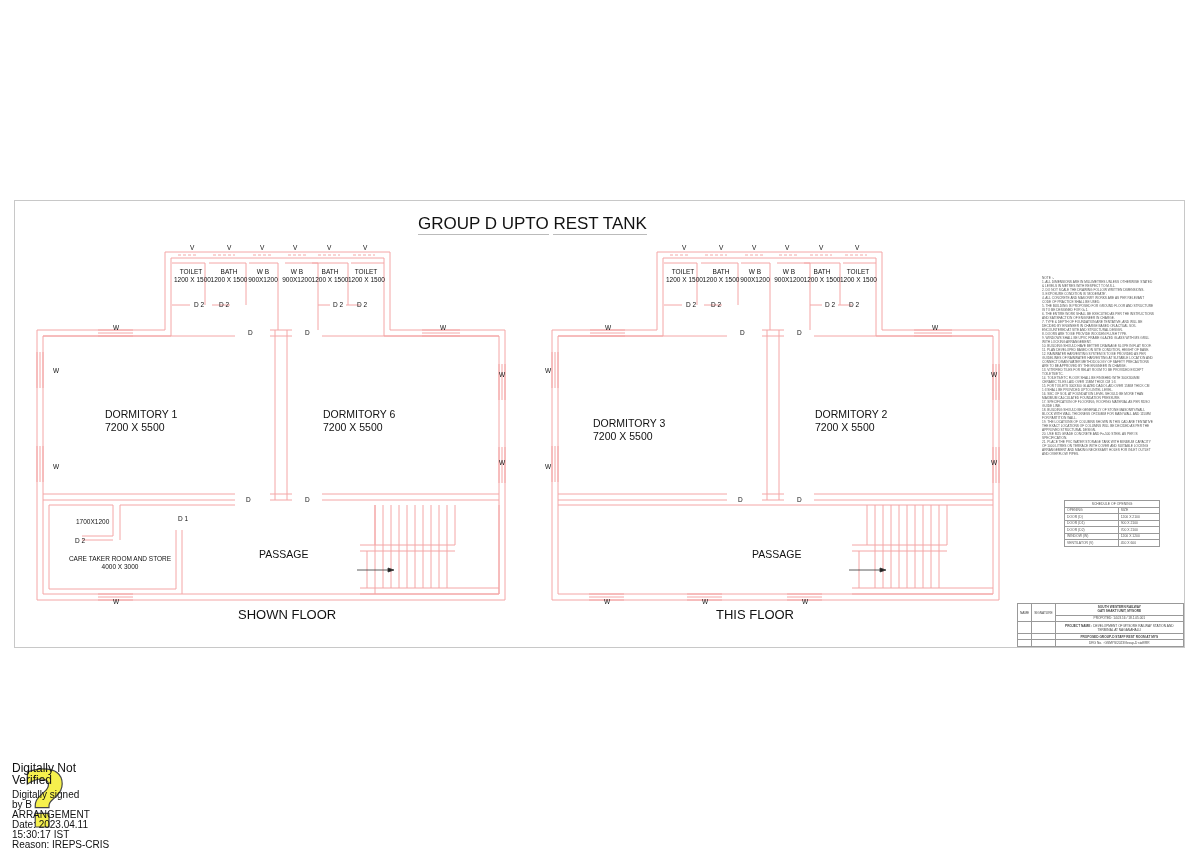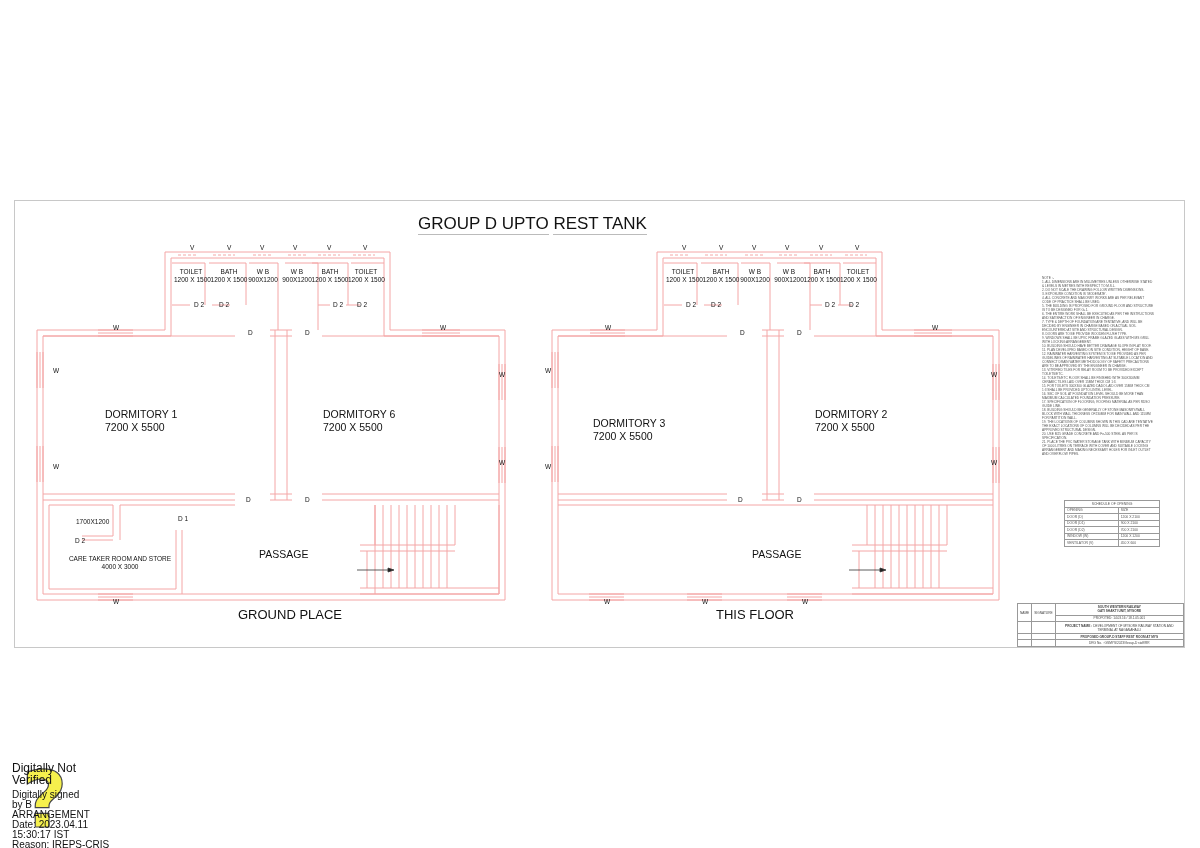--- a/index.html
+++ b/index.html
@@ -171,21 +171,21 @@
     <div>7200 X 5500</div>
   </div>
 <div class="lbl small" style="left:60px;top:555px;width:120px">
     <div>CARE TAKER ROOM AND STORE</div>
     <div>4000 X 3000</div>
   </div>
 <div class="lbl room" style="left:259px;top:548px">PASSAGE</div>
 <div class="lbl tiny" style="left:76px;top:518px">1700X1200</div>
 <div class="lbl tiny" style="left:75px;top:537px">D 2</div>
 <div class="lbl tiny" style="left:178px;top:515px">D 1</div>
-<div class="lbl floor" style="left:238px;top:607px">GROUND PLACE</div>
+<div class="lbl floor" style="left:238px;top:607px">SHOWN FLOOR</div>
 
 <div class="lbl small" style="left:666px;top:268px;width:34px">
     <div>TOILET</div>
     <div>1200 X 1500</div>
   </div>
 <div class="lbl small" style="left:702px;top:268px;width:38px">
     <div>BATH</div>
     <div>1200 X 1500</div>
   </div>
 <div class="lbl small" style="left:740px;top:268px;width:30px">

